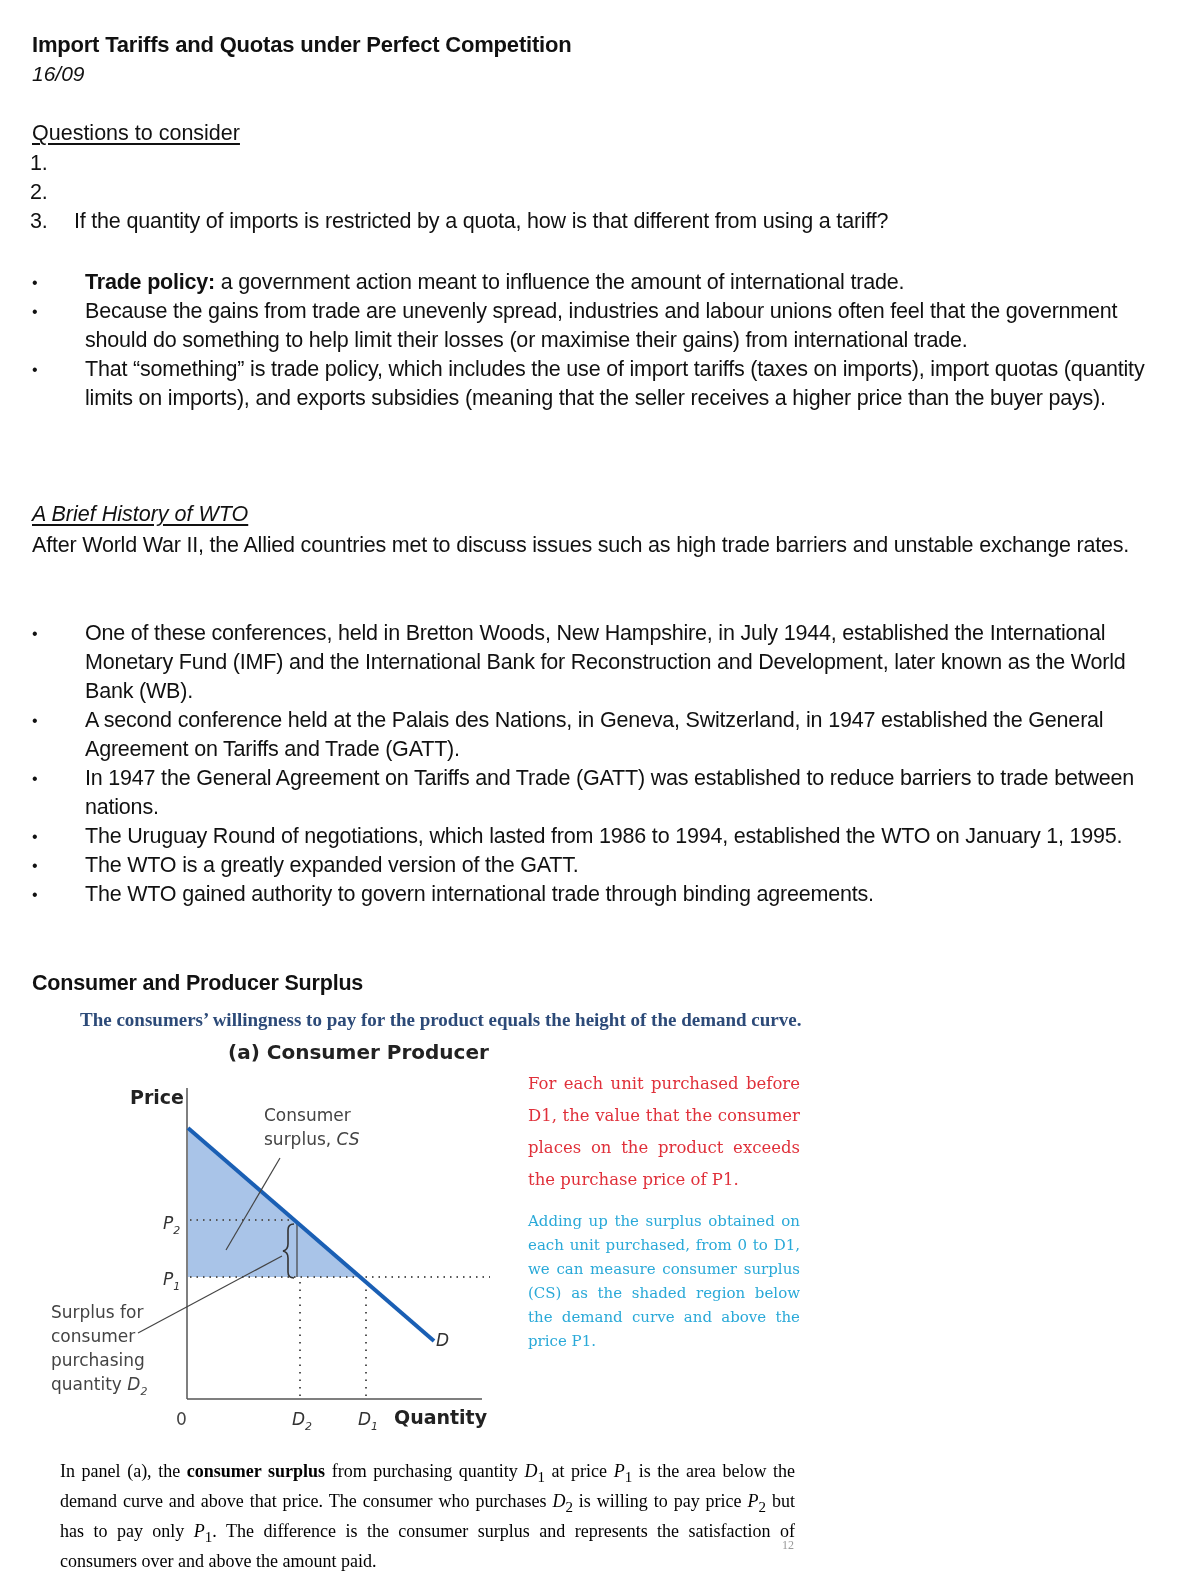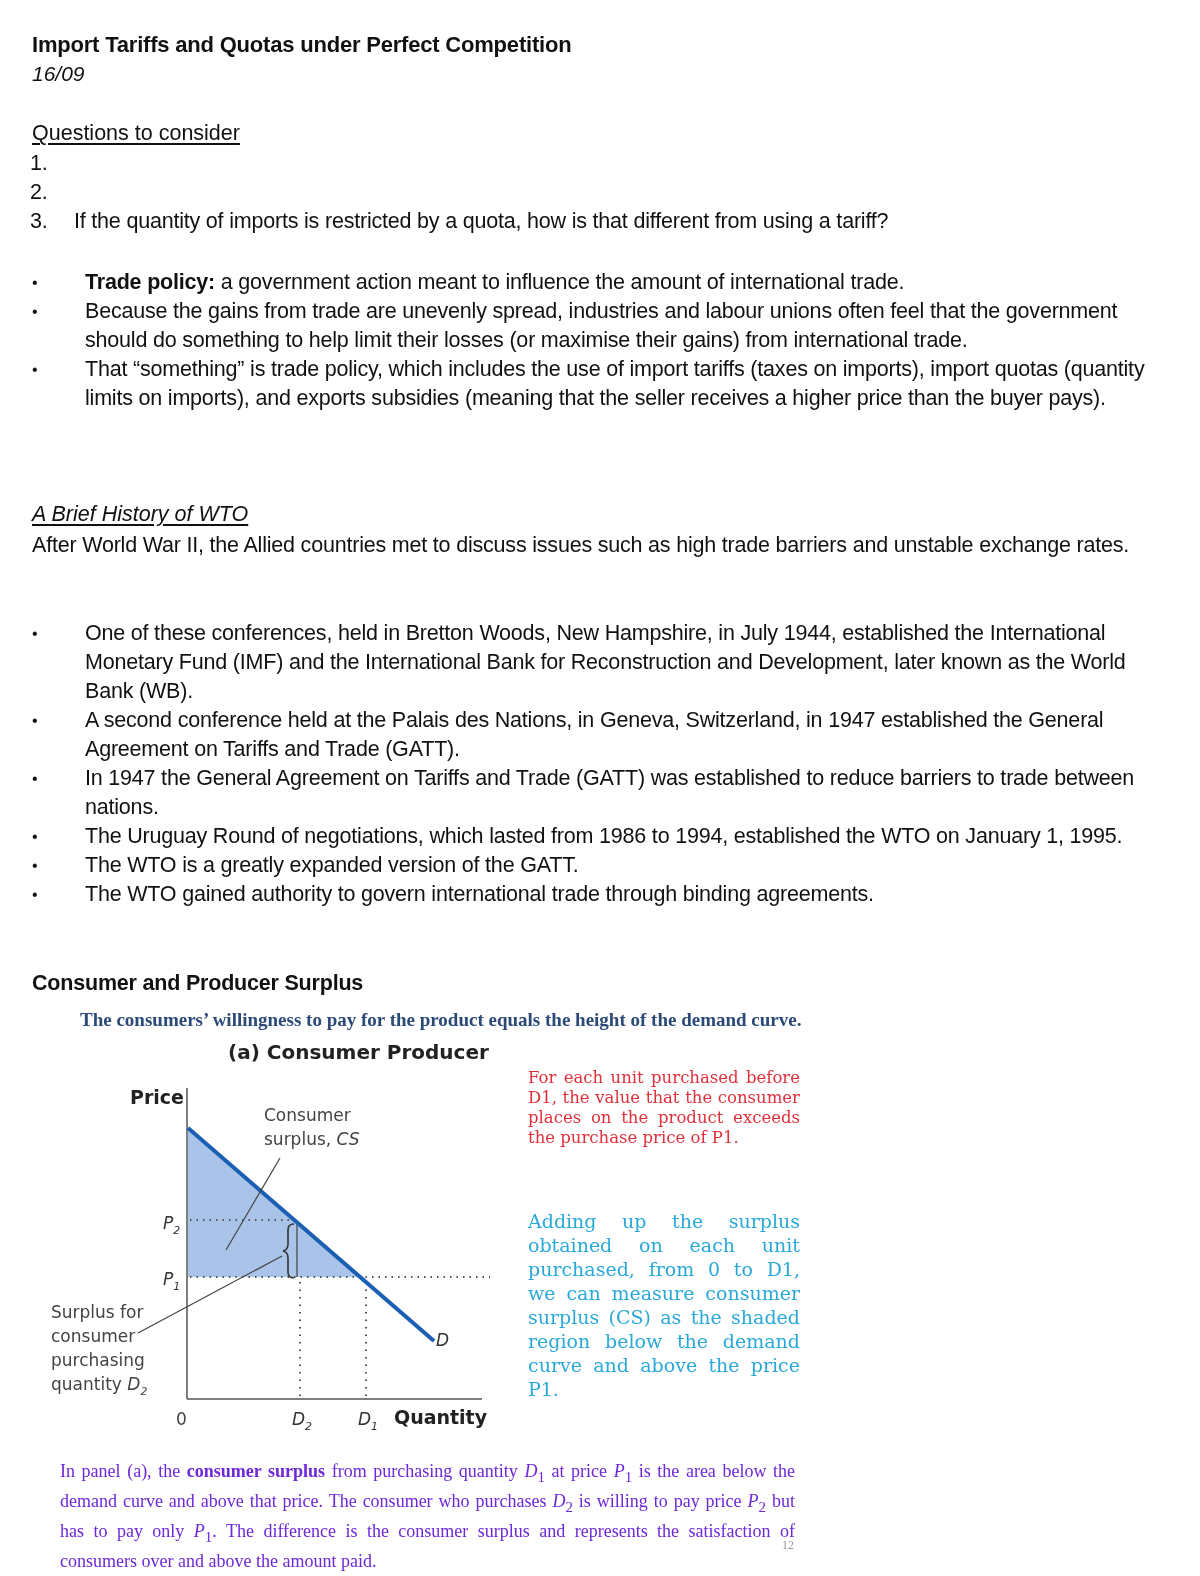--- a/index.html
+++ b/index.html
@@ -17,23 +17,23 @@
   .numlist .num { width: 44px; }
   .bullets { left: 30px; width: 1140px; }
   .bullets .b { display: flex; }
   .bullets .dot { width: 26px; flex: none; font-size: 16px; line-height: 29px; padding-left: 2px; }
   .bullets .txt { flex: 1; margin-left: 27px; }
   .para { left: 32px; width: 1140px; }
   .h-bold { font-size: 21.5px; font-weight: bold; letter-spacing: -0.2px; }
 
   .fig-sub { left: 80px; top: 1009px; font-family: "Liberation Serif", serif; font-weight: bold; color: #2c4a78; font-size: 19px; }
   .panel-title { left: 228px; top: 1040px; font-family: "DejaVu Sans", sans-serif; font-weight: bold; font-size: 20px; color: #222; }
-  .note-red { left: 528px; top: 1068px; width: 272px; color: #e0303a; font-family: "DejaVu Serif", serif; font-size: 16.5px; line-height: 20px; text-align: justify; }
-  .note-blue { left: 528px; top: 1209px; width: 272px; color: #29a9d8; font-family: "DejaVu Serif", serif; font-size: 19px; line-height: 24px; text-align: justify; }
-  .caption { left: 60px; top: 1459px; width: 735px; font-family: "Liberation Serif", serif; font-size: 18px; line-height: 24.5px; text-align: justify; color: #6d28d9; }
+  .note-red { left: 528px; top: 1068px; width: 272px; color: #e0303a; font-family: "DejaVu Serif", serif; font-size: 16.5px; line-height: 32px; text-align: justify; }
+  .note-blue { left: 528px; top: 1209px; width: 272px; color: #29a9d8; font-family: "DejaVu Serif", serif; font-size: 15px; line-height: 24px; text-align: justify; }
+  .caption { left: 60px; top: 1459px; width: 735px; font-family: "Liberation Serif", serif; font-size: 18px; line-height: 24.5px; text-align: justify; color: #000000; }
   .pagenum { left: 782px; top: 1538px; font-family: "Liberation Serif", serif; font-size: 12px; color: #999; }
   svg text { font-family: "DejaVu Sans", sans-serif; }
 </style>
 </head>
 <body>
 
 <div class="abs title">Import Tariffs and Quotas under Perfect Competition</div>
 <div class="abs date">16/09</div>
 
 <div class="abs section-u" style="left:32px;top:121px;">Questions to consider</div>

